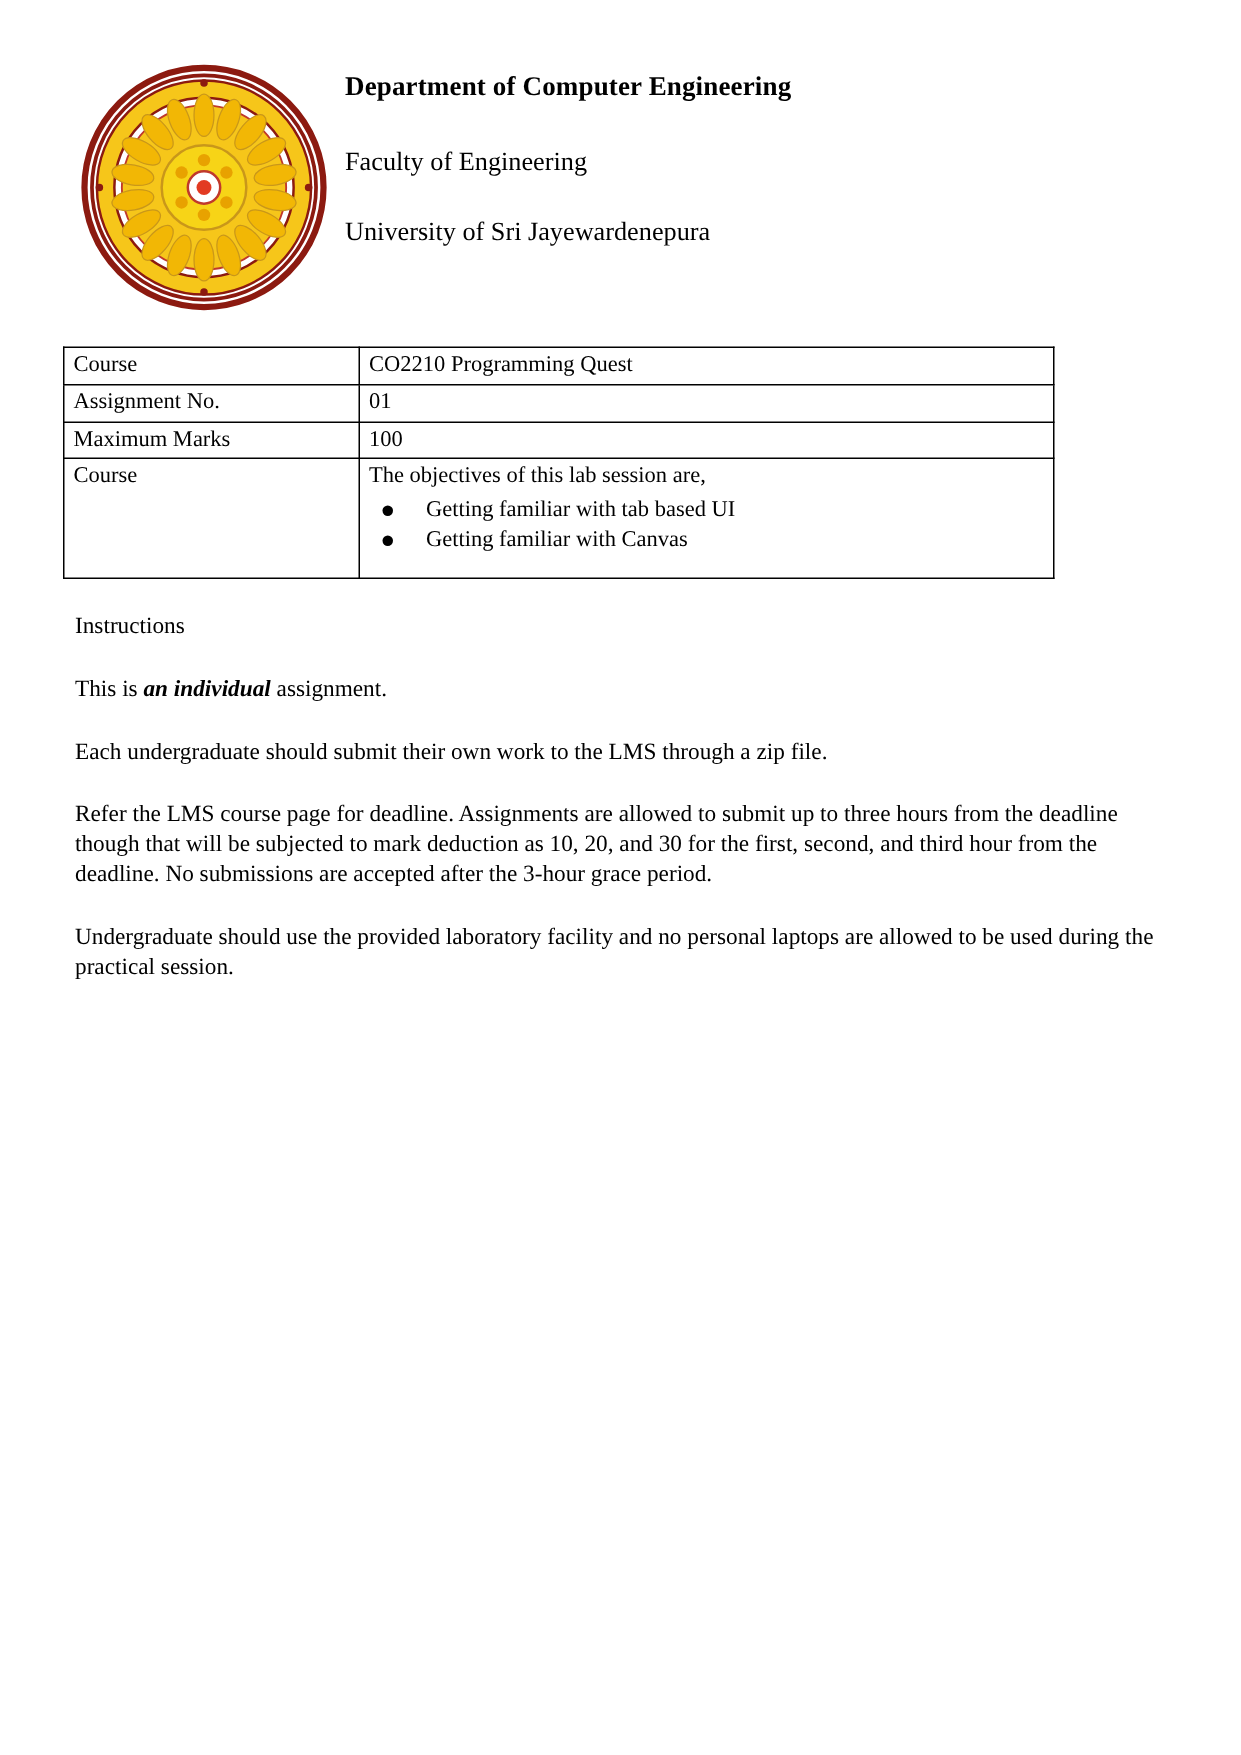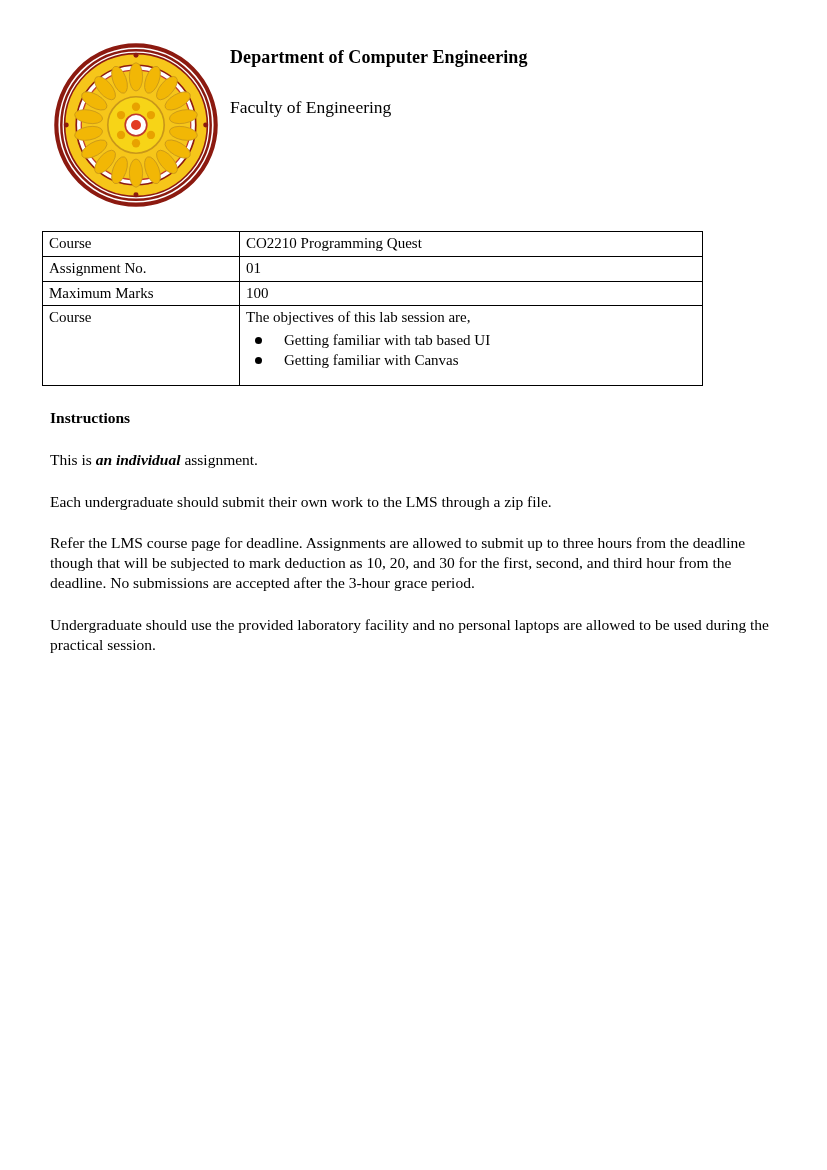--- a/index.html
+++ b/index.html
@@ -119,21 +119,21 @@
   .instructions {
     position: absolute;
     left: 50px;
     top: 408px;
     width: 730px;
     font-size: 15.5px;
     line-height: 1.28;
   }
   .instructions h2 {
     font-size: 15.5px;
-    font-weight: bold;
+    font-weight: normal;
     margin: 0 0 22px 0;
   }
   .instructions p {
     margin: 0 0 22px 0;
   }
   .instructions p:last-child {
     margin-bottom: 0;
   }
   .bi {
     font-weight: bold;
@@ -231,20 +231,21 @@
             <circle cx="184" cy="100" r="3"></circle>
             <circle cx="100" cy="184" r="3"></circle>
             <circle cx="16" cy="100" r="3"></circle>
           </g>
         </svg>
       </div>
     </div>
     <div class="header-text">
       <div class="org-title">Department of Computer Engineering</div>
       <div class="org-faculty">Faculty of Engineering</div>
+      <div class="org-university">University of Sri Jayewardenepura</div>
     </div>
   </div>
 
   <table class="info-table">
     <tbody>
       <tr>
         <td class="label">Course</td>
         <td>CO2210 Programming Quest</td>
       </tr>
       <tr>

